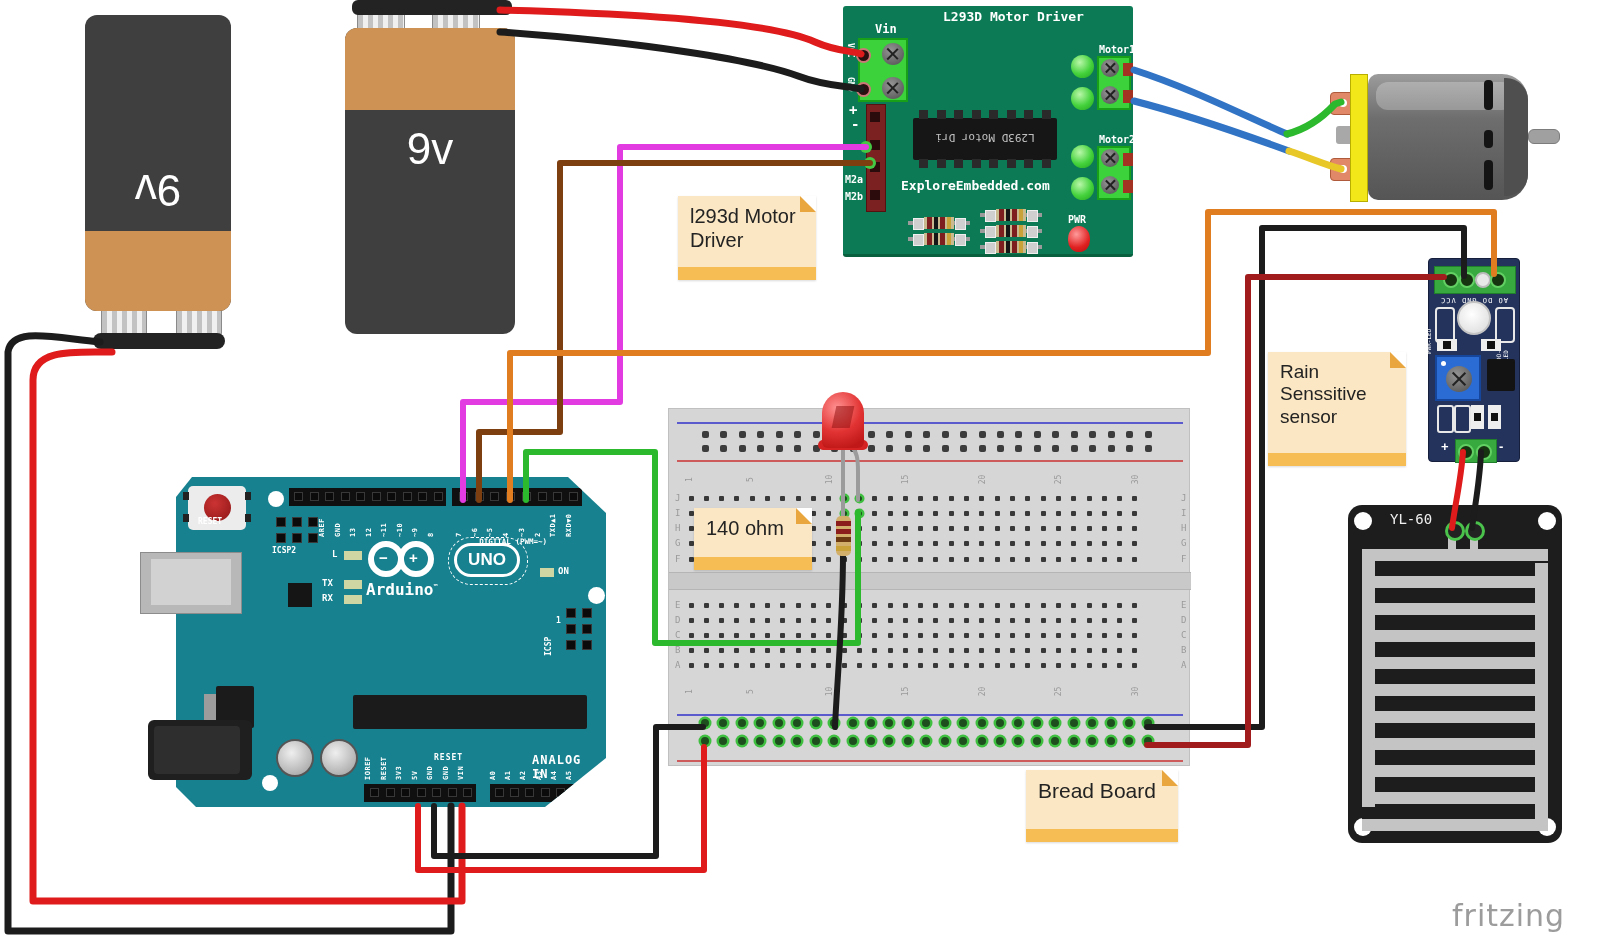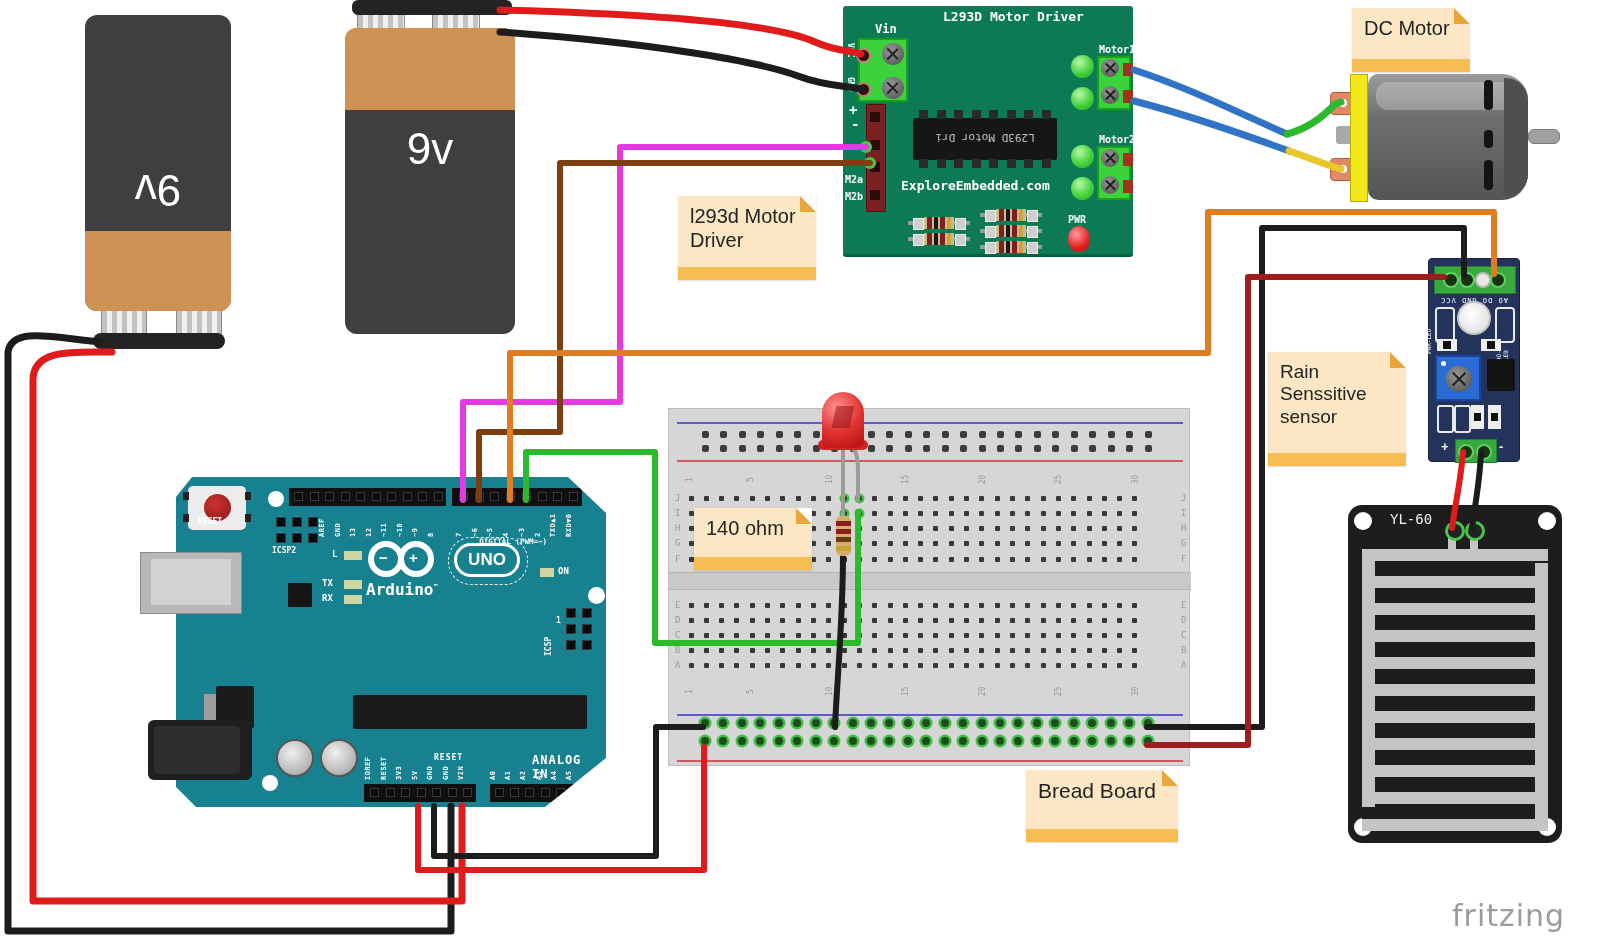--- a/index.html
+++ b/index.html
@@ -839,20 +839,19 @@
   <div class="abs" style="left:822px;top:392px;width:42px;height:56px;border-radius:21px 21px 6px 6px;background:radial-gradient(circle at 35% 28%,#ff9090,#e23333 50%,#c01818 85%);z-index:41">
     <div class="abs" style="left:12px;top:14px;width:18px;height:22px;background:rgba(150,20,20,.55);transform:skewX(-12deg)"></div>
   </div>
   <div class="abs" style="left:836px;top:516px;width:15px;height:40px;background:#d2b06c;border-radius:5px;z-index:40">
     <div class="abs" style="left:0;top:5px;width:15px;height:5px;background:#8c1d1d"></div>
     <div class="abs" style="left:0;top:13px;width:15px;height:5px;background:#8c1d1d"></div>
     <div class="abs" style="left:0;top:21px;width:15px;height:5px;background:#6b3a12"></div>
     <div class="abs" style="left:0;top:30px;width:15px;height:5px;background:#caa23a"></div>
   </div>
 
-  <div class="note" style="left:1352px;top:8px;width:118px;height:64px"><span>DC Motor</span></div>
   <div class="note" style="left:678px;top:196px;width:138px;height:84px"><span>l293d Motor Driver</span></div>
   <div class="note" style="left:694px;top:508px;width:118px;height:62px"><span>140 ohm</span></div>
   <div class="note" style="left:1268px;top:352px;width:138px;height:114px;font-size:19px"><span>Rain Senssitive sensor</span></div>
   <div class="note" style="left:1026px;top:770px;width:152px;height:72px;font-size:21px"><span>Bread Board</span></div>
 
   <div class="abs" style="left:1452px;top:898px;font-family:'DejaVu Sans',sans-serif;font-size:30px;color:#9c9c9c;z-index:20;letter-spacing:1px">fritzing</div>
 </div>
 
 </body></html>

